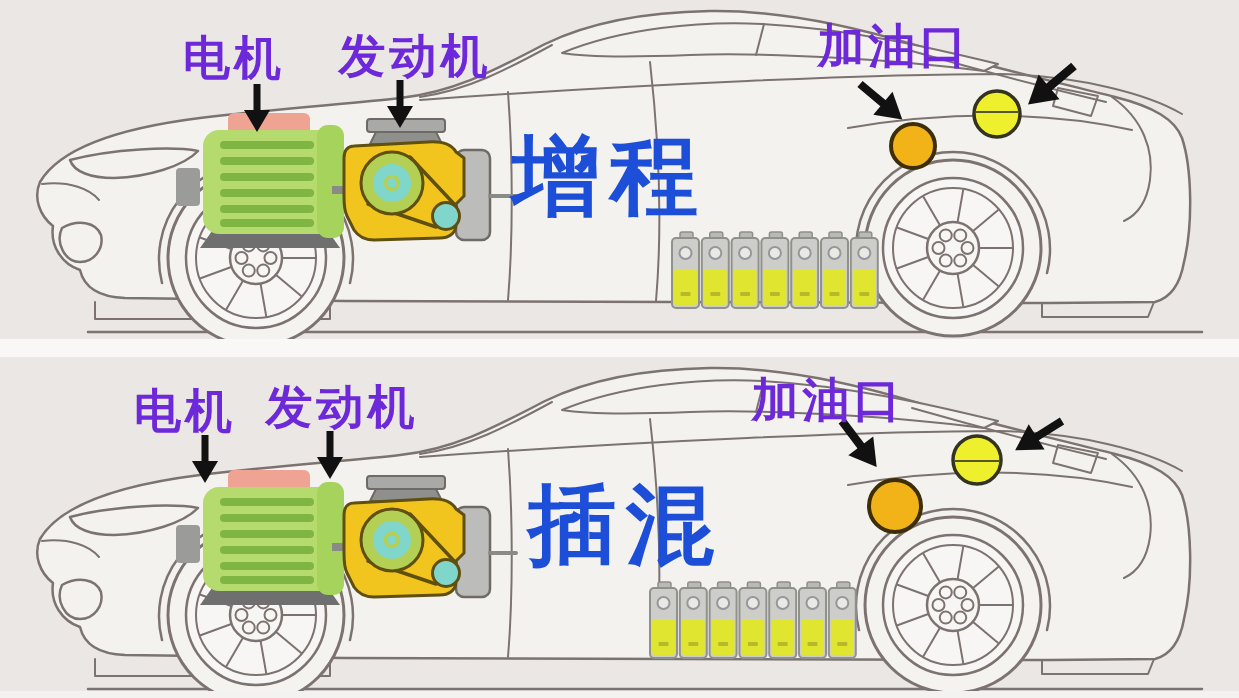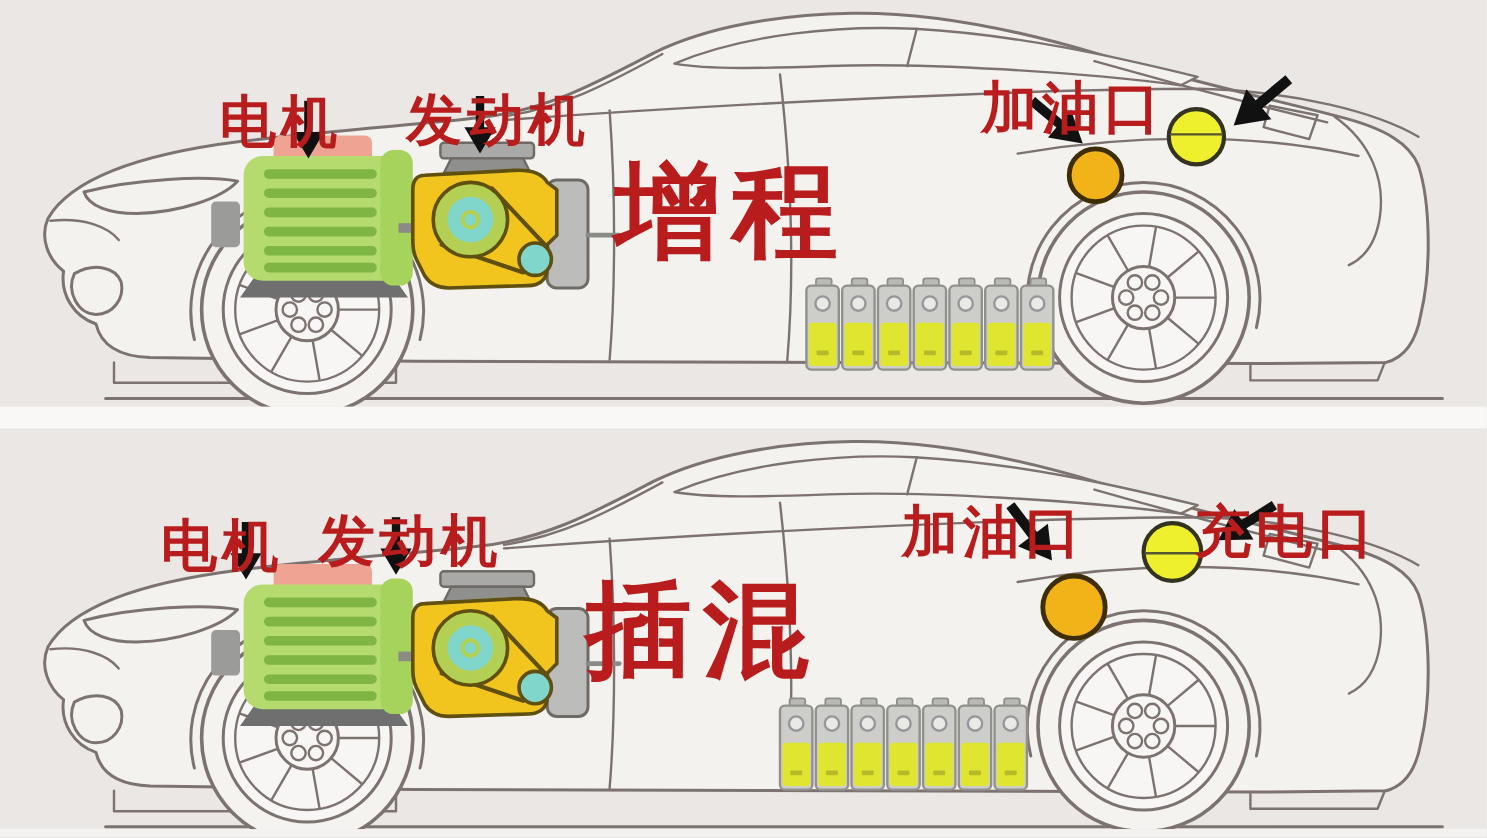--- a/index.html
+++ b/index.html
@@ -5,22 +5,22 @@
   html,body{margin:0;padding:0;background:#d8d6d4;}
   .stage{position:relative;width:1239px;height:698px;overflow:hidden;
          background:#f9f8f6;font-family:"Liberation Sans",sans-serif;}
   .panel{position:absolute;left:0;width:1239px;background:#eae7e4;overflow:hidden;}
   .panel-1{top:0;height:339px;}
   .panel-2{top:357px;height:334px;}
   .divider{position:absolute;left:0;top:339px;width:1239px;height:18px;background:#f9f8f6;}
   .bottom-strip{position:absolute;left:0;top:691px;width:1239px;height:7px;background:#f3f2f0;}
   .panel svg{position:absolute;left:0;top:0;}
   .label{position:absolute;transform:translate(-50%,-50%);font-weight:900;font-size:47px;
-         color:#b91c1c;white-space:nowrap;letter-spacing:4px;margin-top:44px;}
-  .title{position:absolute;font-size:88px;font-weight:900;color:#b91c1c;letter-spacing:10px;
+         color:#6d28d9;white-space:nowrap;letter-spacing:4px;}
+  .title{position:absolute;font-size:88px;font-weight:900;color:#1d4ed8;letter-spacing:10px;
          white-space:nowrap;line-height:1;}
 </style>
 </head>
 <body>
 
 <svg width="0" height="0" style="position:absolute" aria-hidden="true">
   <defs>
     <g id="wheel-glyph" stroke="#7c7370" fill="none">
       <circle r="88" fill="#f5f3f0" stroke-width="3"></circle>
       <circle r="70" fill="#f8f6f4" stroke-width="2.5"></circle>
@@ -253,18 +253,17 @@
       <circle cx="977" cy="103" r="24" fill="#eef02e" stroke="#33331f" stroke-width="3.5"></circle>
       <line x1="954" y1="104" x2="1000" y2="104" stroke="#55552f" stroke-width="2"></line>
       <use href="#arrow-glyph" transform="translate(205,78)"></use>
       <use href="#arrow-glyph" transform="translate(330,74)"></use>
       <use href="#arrow-glyph" transform="translate(842,64) rotate(-37) scale(1.2)"></use>
       <use href="#arrow-glyph" transform="translate(1062,64) rotate(58) scale(1.15)"></use>
     </svg>
     <div class="label" style="left:185px;top:54px">电机</div>
     <div class="label" style="left:342px;top:50px">发动机</div>
     <div class="label" style="left:828px;top:43px">加油口</div>
-    <div class="label" style="left:1072px;top:43px">充电口</div>
-    <div class="title" style="left:488px;top:124px">插混</div>
+    <div class="title" style="left:528px;top:124px">插混</div>
   </section>
 
   <div class="bottom-strip"></div>
 </div>
 
 </body></html>

